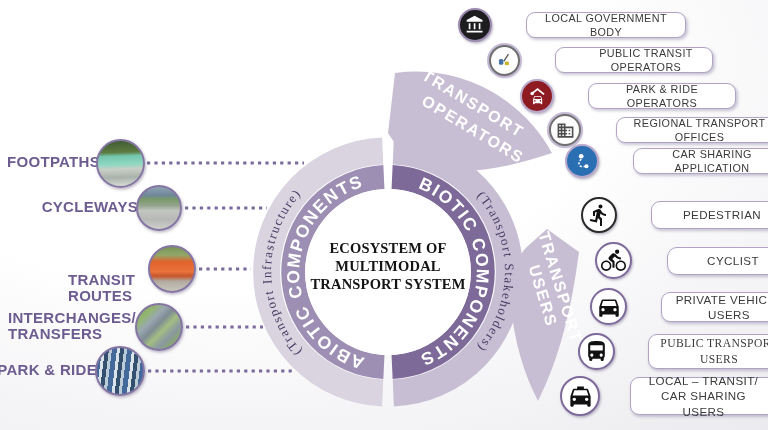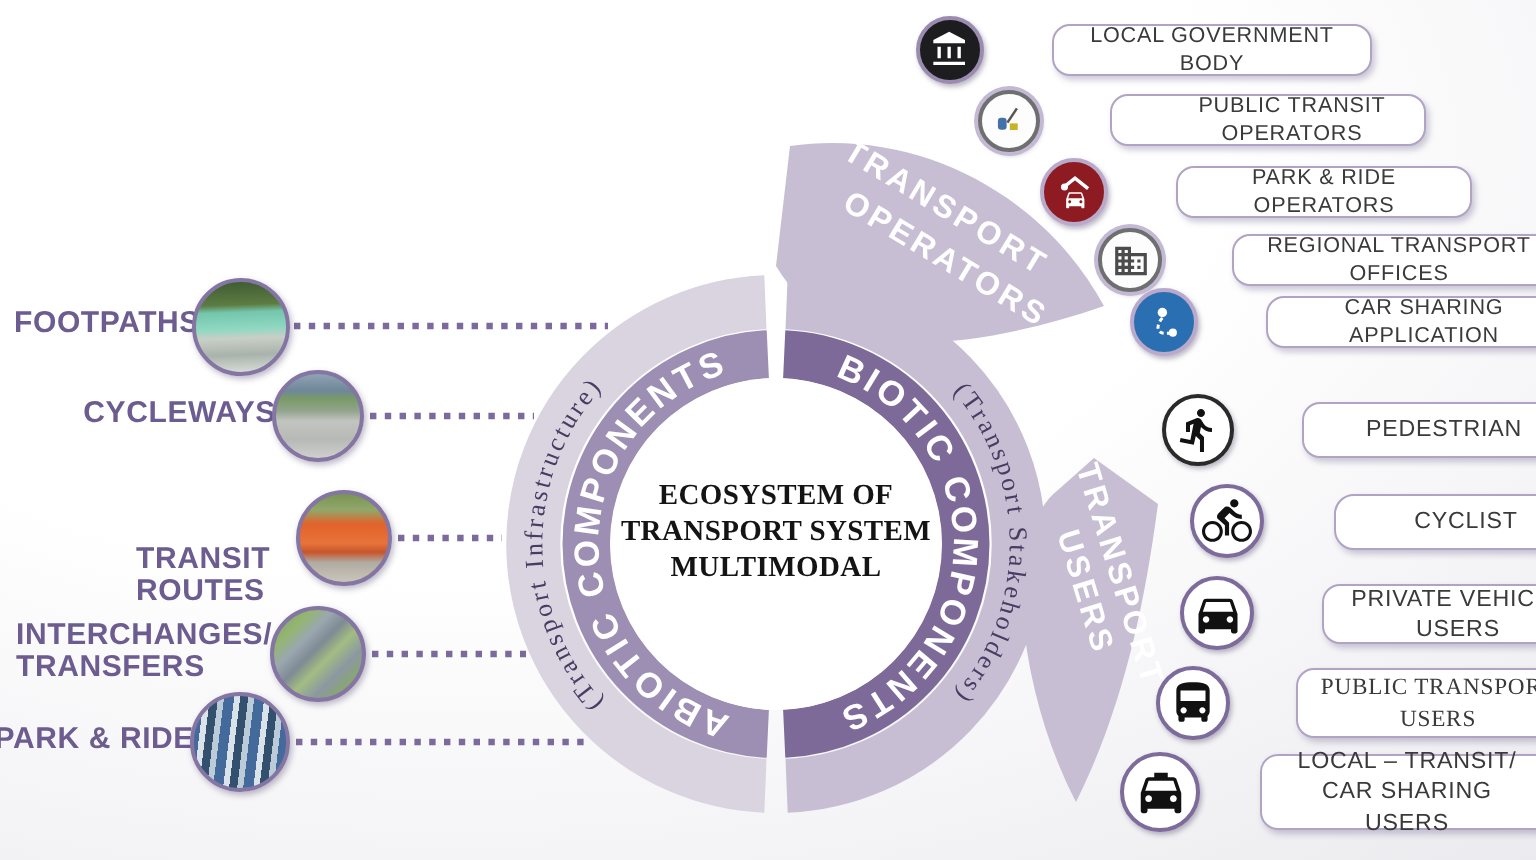--- a/index.html
+++ b/index.html
@@ -105,22 +105,22 @@
       <line x1="147" y1="163" x2="304" y2="163"></line>
       <line x1="185" y1="208" x2="267" y2="208"></line>
       <line x1="199" y1="269" x2="251" y2="269"></line>
       <line x1="186" y1="327" x2="263" y2="327"></line>
       <line x1="148" y1="371" x2="295" y2="371"></line>
     </g>
   </svg>
 
   <div class="center-title">
     <div>ECOSYSTEM OF</div>
+    <div>MULTIMODAL</div>
     <div>TRANSPORT SYSTEM</div>
-    <div>MULTIMODAL</div>
   </div>
 
   <div class="infra-label" style="right:668px;top:154px;white-space:nowrap;">FOOTPATHS</div>
   <div class="photo photo-footpaths" style="left:96px;top:139px;width:49px;height:49px;"></div>
 
   <div class="infra-label" style="right:630px;top:199px;white-space:nowrap;">CYCLEWAYS</div>
   <div class="photo photo-cycleways" style="left:136px;top:185px;width:46px;height:46px;"></div>
 
   <div class="infra-label" style="right:620px;top:252px;width:80px;margin-top:20px;">TRANSIT ROUTES</div>
   <div class="photo photo-transit" style="left:148px;top:245px;width:48px;height:48px;"></div>

